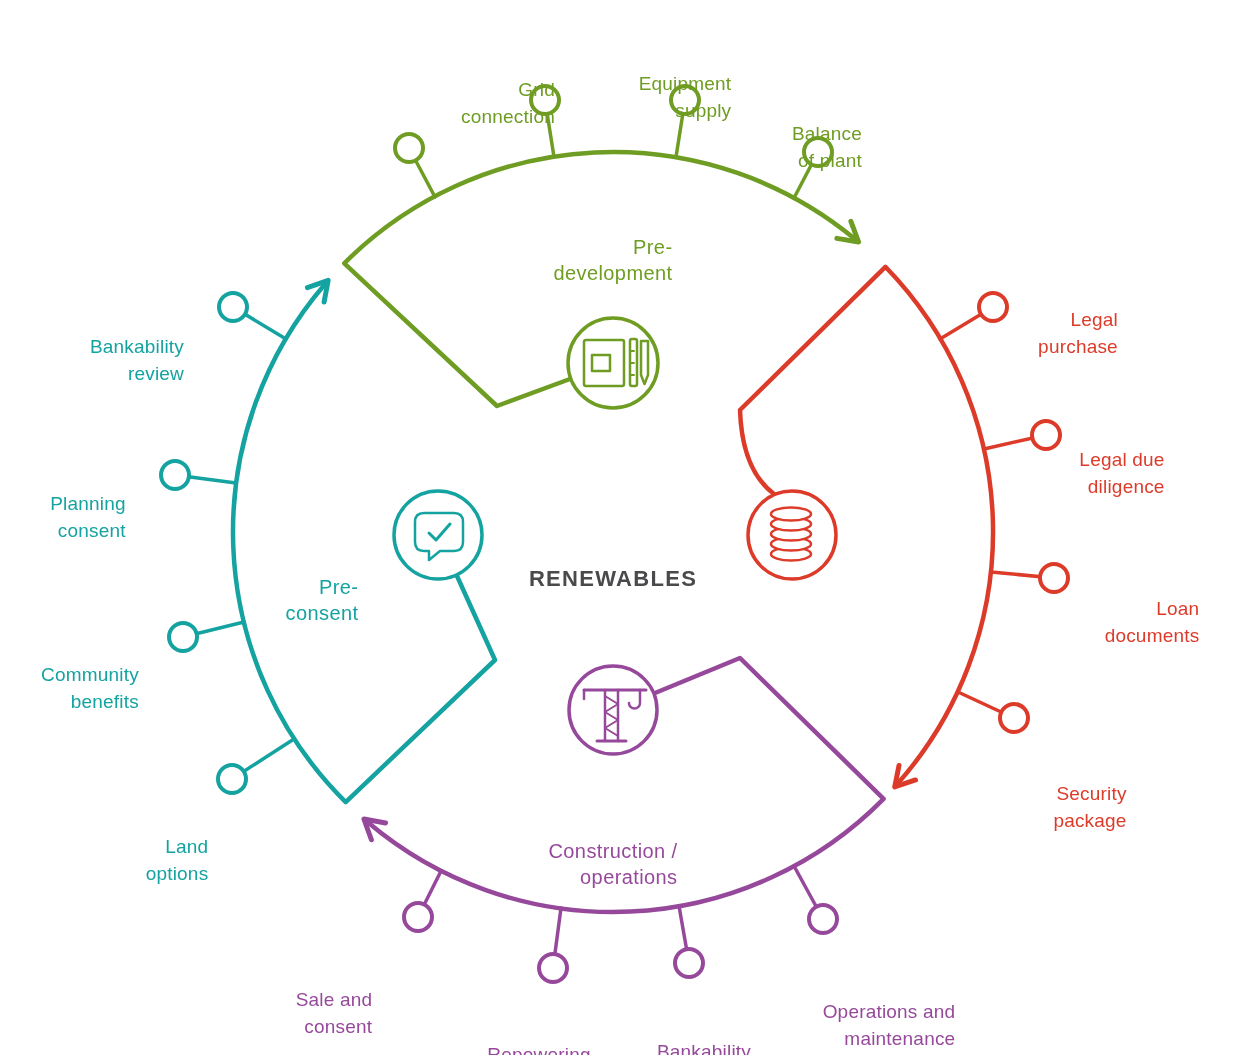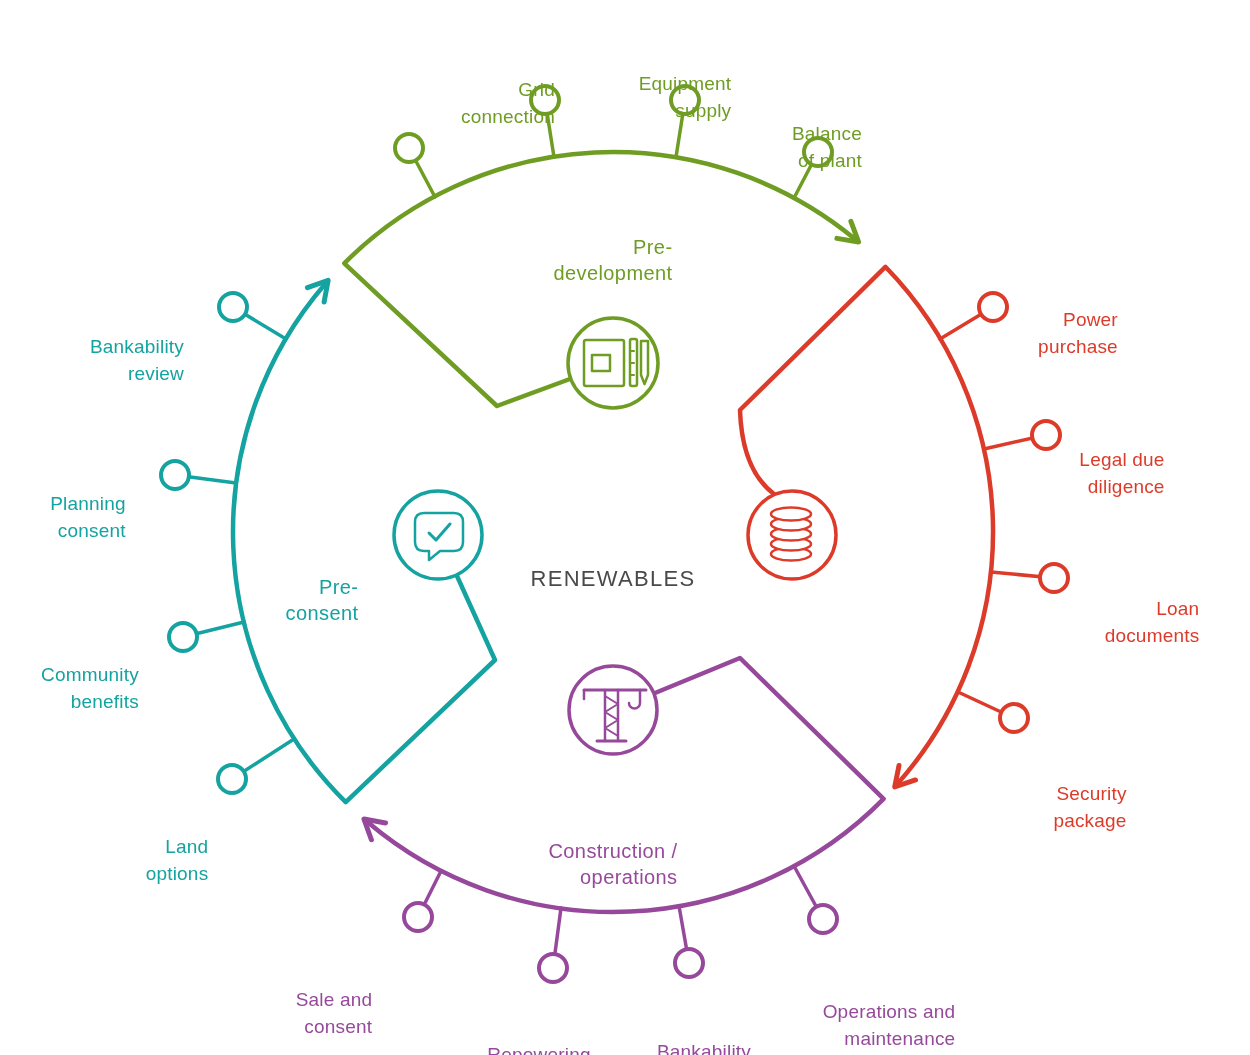--- a/index.html
+++ b/index.html
@@ -48,21 +48,21 @@
     margin-top:48px;
   }
   .title{
     font-size:20px;
     font-weight:500;
     letter-spacing:0.4px;
     line-height:1.28;
   }
   .center-label{
     font-size:22px;
-    font-weight:400;
+    font-weight:700;
     letter-spacing:1.3px;
     color:var(--c-center);
     white-space:nowrap;
   }
 </style>
 </head>
 <body>
 
 <div class="stage">
 
@@ -166,21 +166,21 @@
 
   <div class="lbl t-predev" style="left:508px;top:56px">Grid
 connection</div>
   <div class="lbl t-predev" style="left:685px;top:50px">Equipment
 supply</div>
   <div class="lbl t-predev" style="left:827px;top:100px">Balance
 of plant</div>
   <div class="lbl title t-predev" style="left:613px;top:213px">Pre-
 development</div>
 
-  <div class="lbl t-finance" style="left:1078px;top:286px">Power
+  <div class="lbl t-finance" style="left:1078px;top:286px">Legal
 purchase</div>
   <div class="lbl t-finance" style="left:1122px;top:426px">Legal due
 diligence</div>
   <div class="lbl t-finance" style="left:1152px;top:575px">Loan
 documents</div>
   <div class="lbl t-finance" style="left:1090px;top:760px">Security
 package</div>
 
   <div class="lbl t-construction" style="left:334px;top:966px">Sale and
 consent</div>

